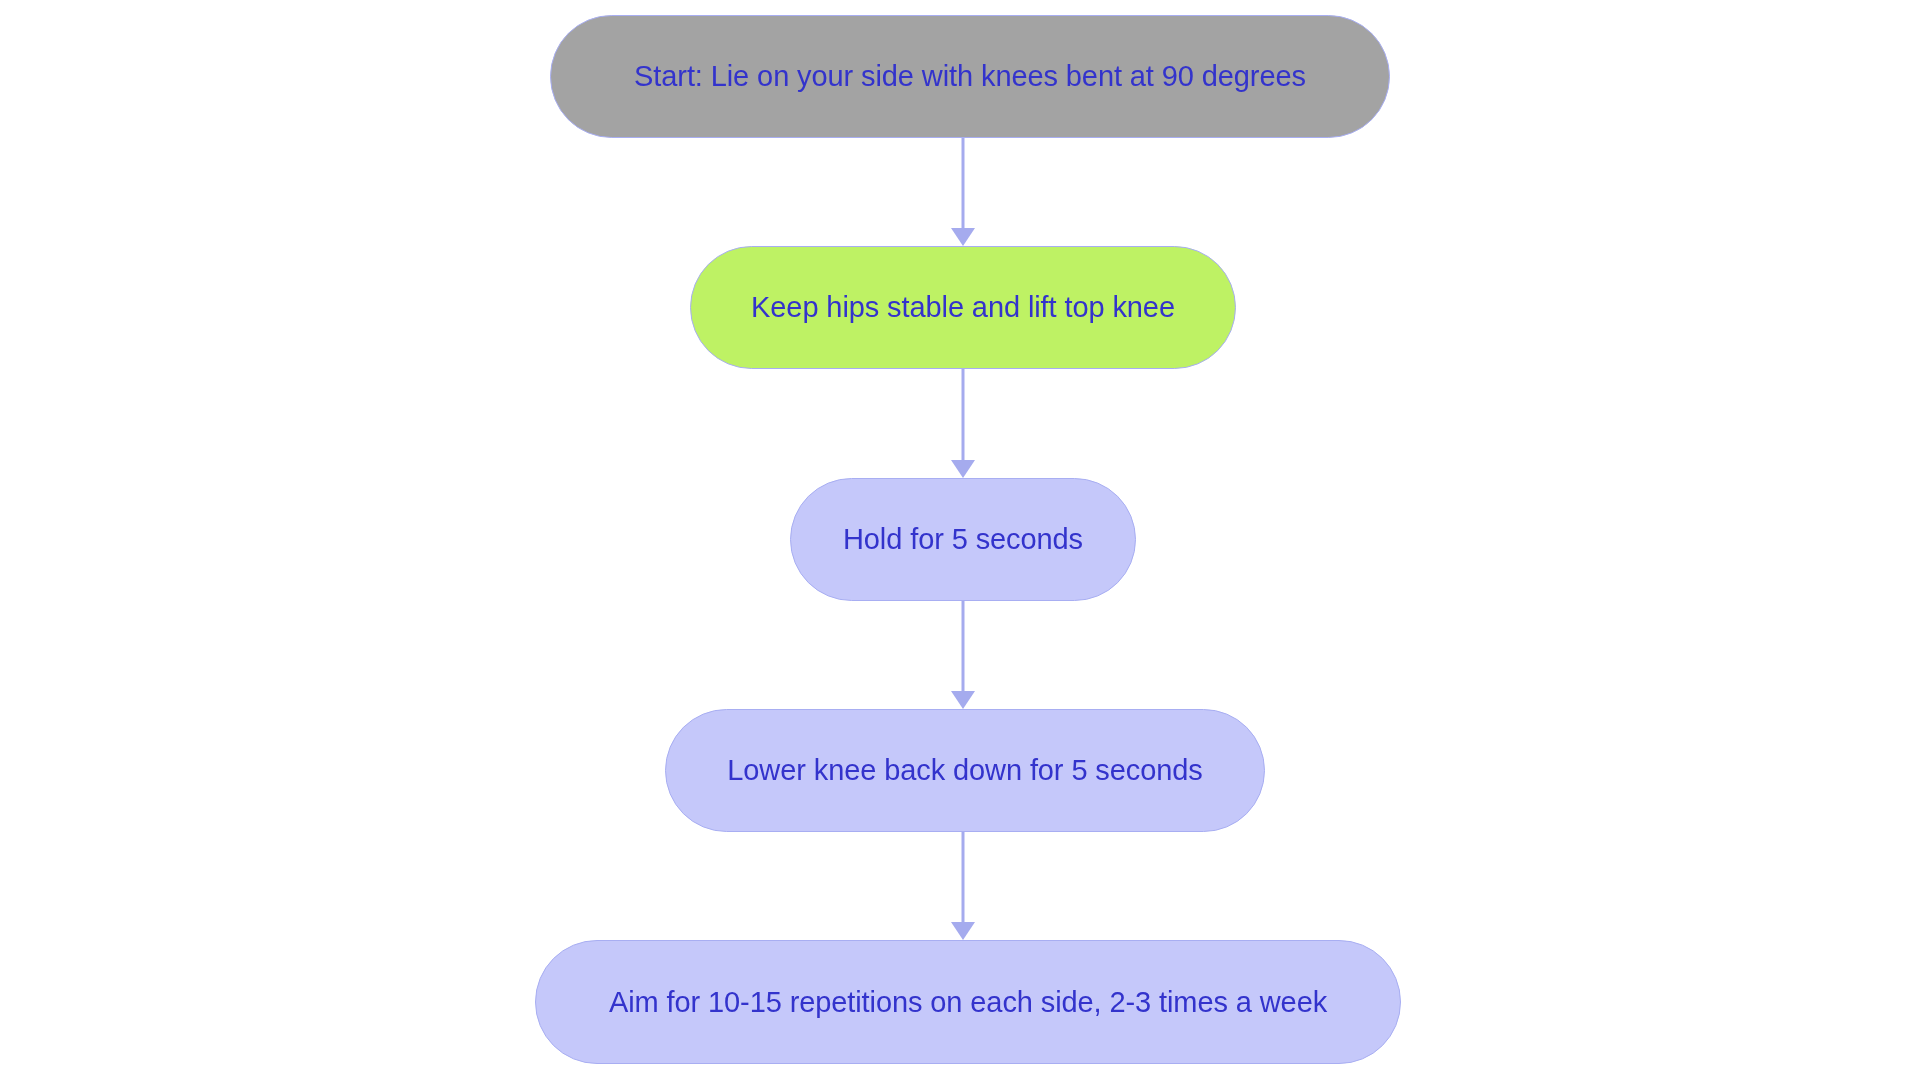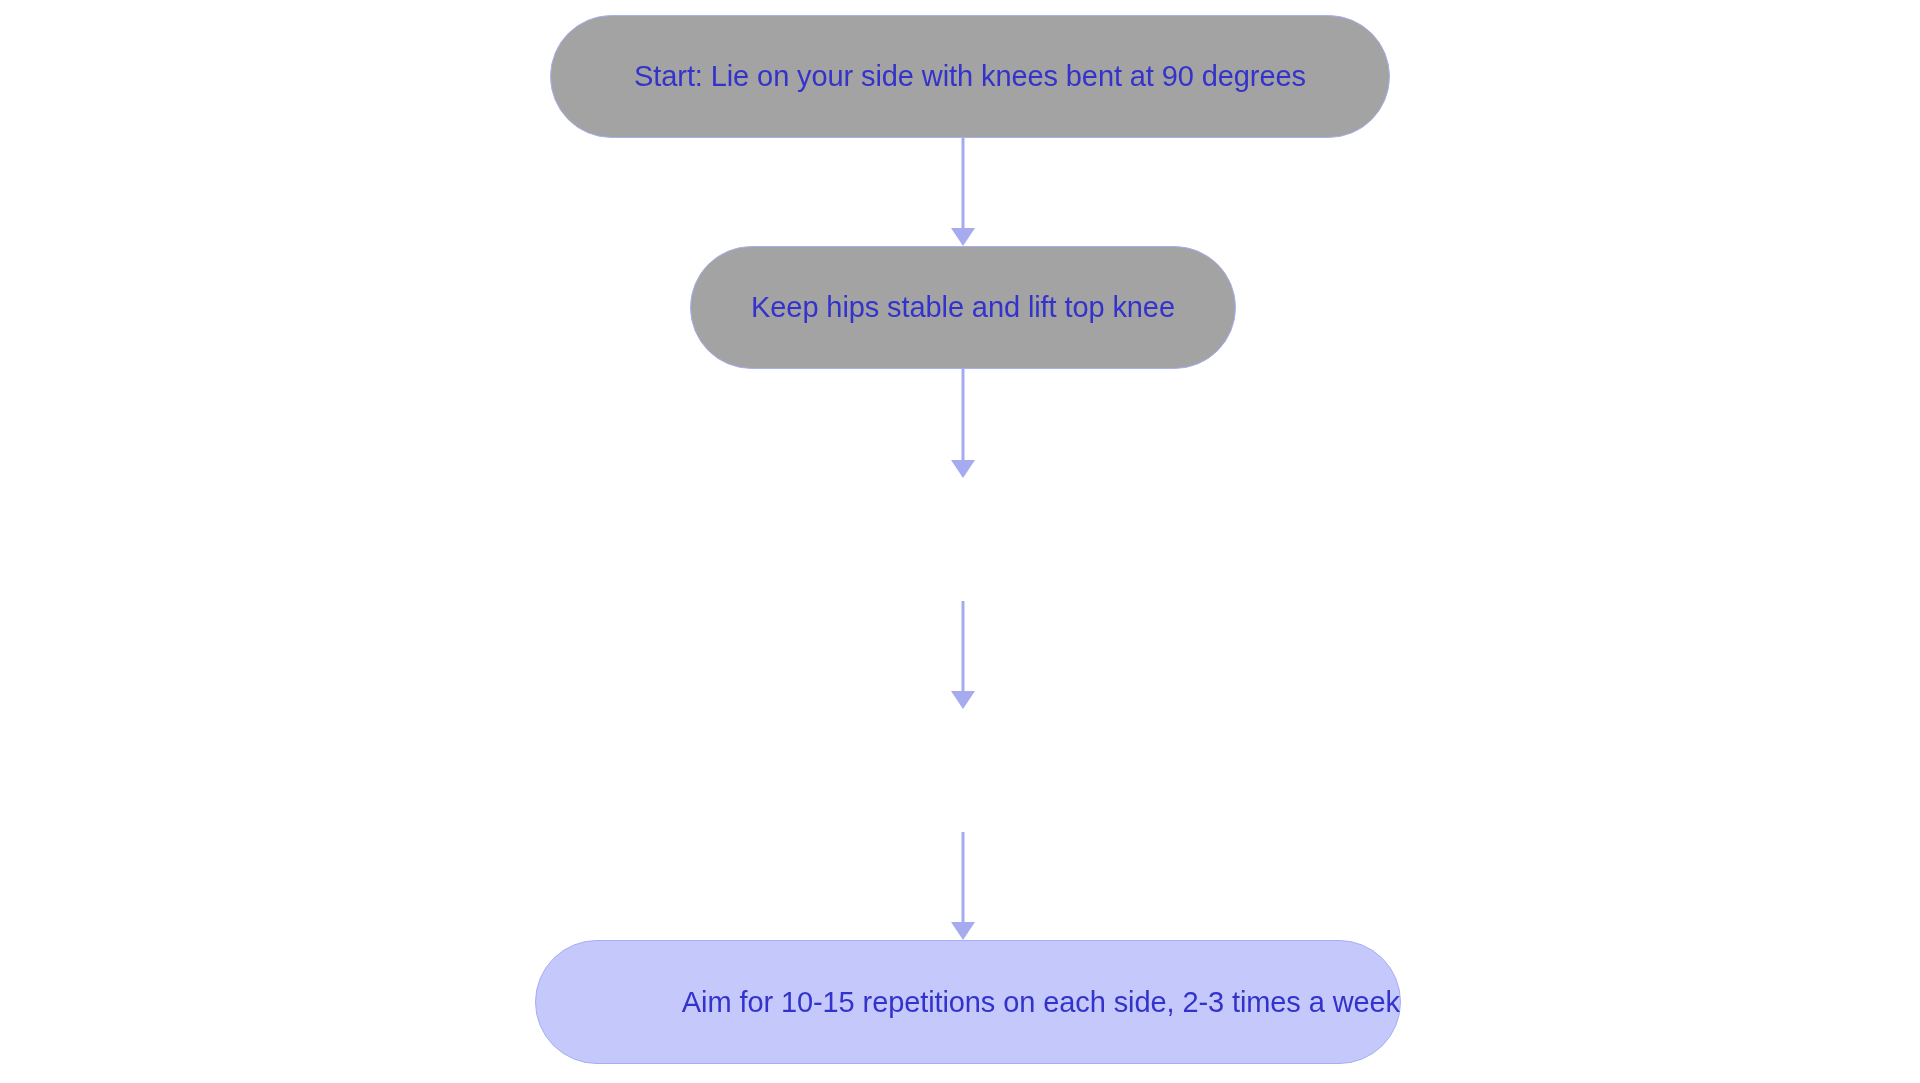--- a/index.html
+++ b/index.html
@@ -90,20 +90,26 @@
     <div class="edge-arrowhead" style="border-top-color: rgb(165, 171, 238);"></div>
   </div>
   <div class="edge" id="edge-3" style="left: 943px; top: 832px; width: 40px; height: 108px;">
     <div class="edge-line" style="height: 91px; background: rgb(165, 171, 238);"></div>
     <div class="edge-arrowhead" style="border-top-color: rgb(165, 171, 238);"></div>
   </div>
 
   <div class="node" id="node-0" style="left: 550px; top: 15px; width: 840px; height: 123px; background: #a3a3a3; border-color: rgb(168, 174, 242);">
     <span class="node-label" style="color: rgb(51, 51, 204);">Start: Lie on your side with knees bent at 90 degrees</span>
   </div>
-  <div class="node" id="node-1" style="left: 690px; top: 246px; width: 546px; height: 123px; background: #a3a3a3; border-color: rgb(168, 174, 242);">
+  <div class="node" id="node-1" style="left: 690px; top: 246px; width: 546px; height: 123px; background: #bef264; border-color: rgb(168, 174, 242);">
     <span class="node-label" style="color: rgb(51, 51, 204);">Keep hips stable and lift top knee</span>
   </div>
-  <div class="node" id="node-4" style="left: 535px; top: 940px; width: 866px; height: 124px; background: rgb(197, 200, 250); border-color: rgb(168, 174, 242); justify-content: flex-end;">
+  <div class="node" id="node-2" style="left: 790px; top: 478px; width: 346px; height: 123px; background: rgb(197, 200, 250); border-color: rgb(168, 174, 242);">
+    <span class="node-label" style="color: rgb(51, 51, 204);">Hold for 5 seconds</span>
+  </div>
+  <div class="node" id="node-3" style="left: 665px; top: 709px; width: 600px; height: 123px; background: rgb(197, 200, 250); border-color: rgb(168, 174, 242);">
+    <span class="node-label" style="color: rgb(51, 51, 204);">Lower knee back down for 5 seconds</span>
+  </div>
+  <div class="node" id="node-4" style="left: 535px; top: 940px; width: 866px; height: 124px; background: rgb(197, 200, 250); border-color: rgb(168, 174, 242);">
     <span class="node-label" style="color: rgb(51, 51, 204);">Aim for 10-15 repetitions on each side, 2-3 times a week</span>
   </div>
 
 </div>
 
 </body></html>

